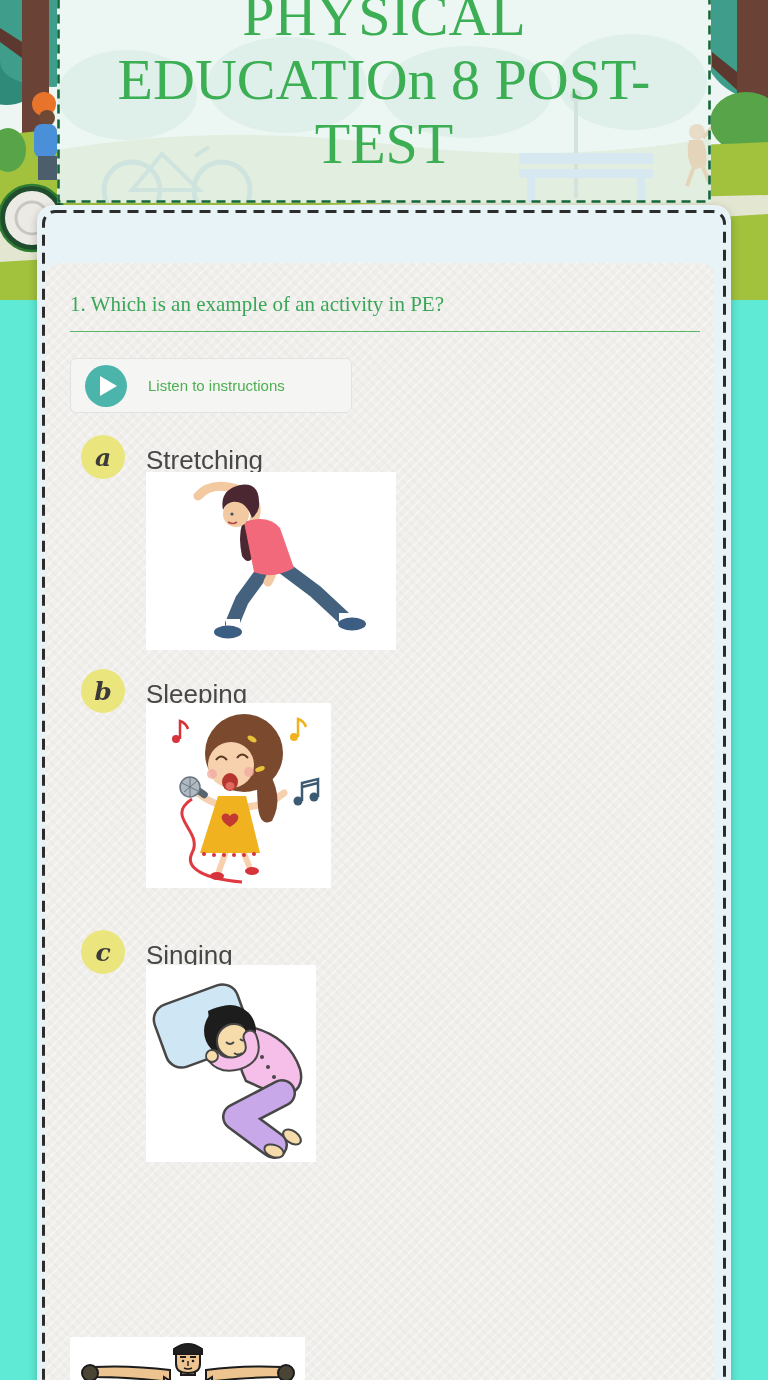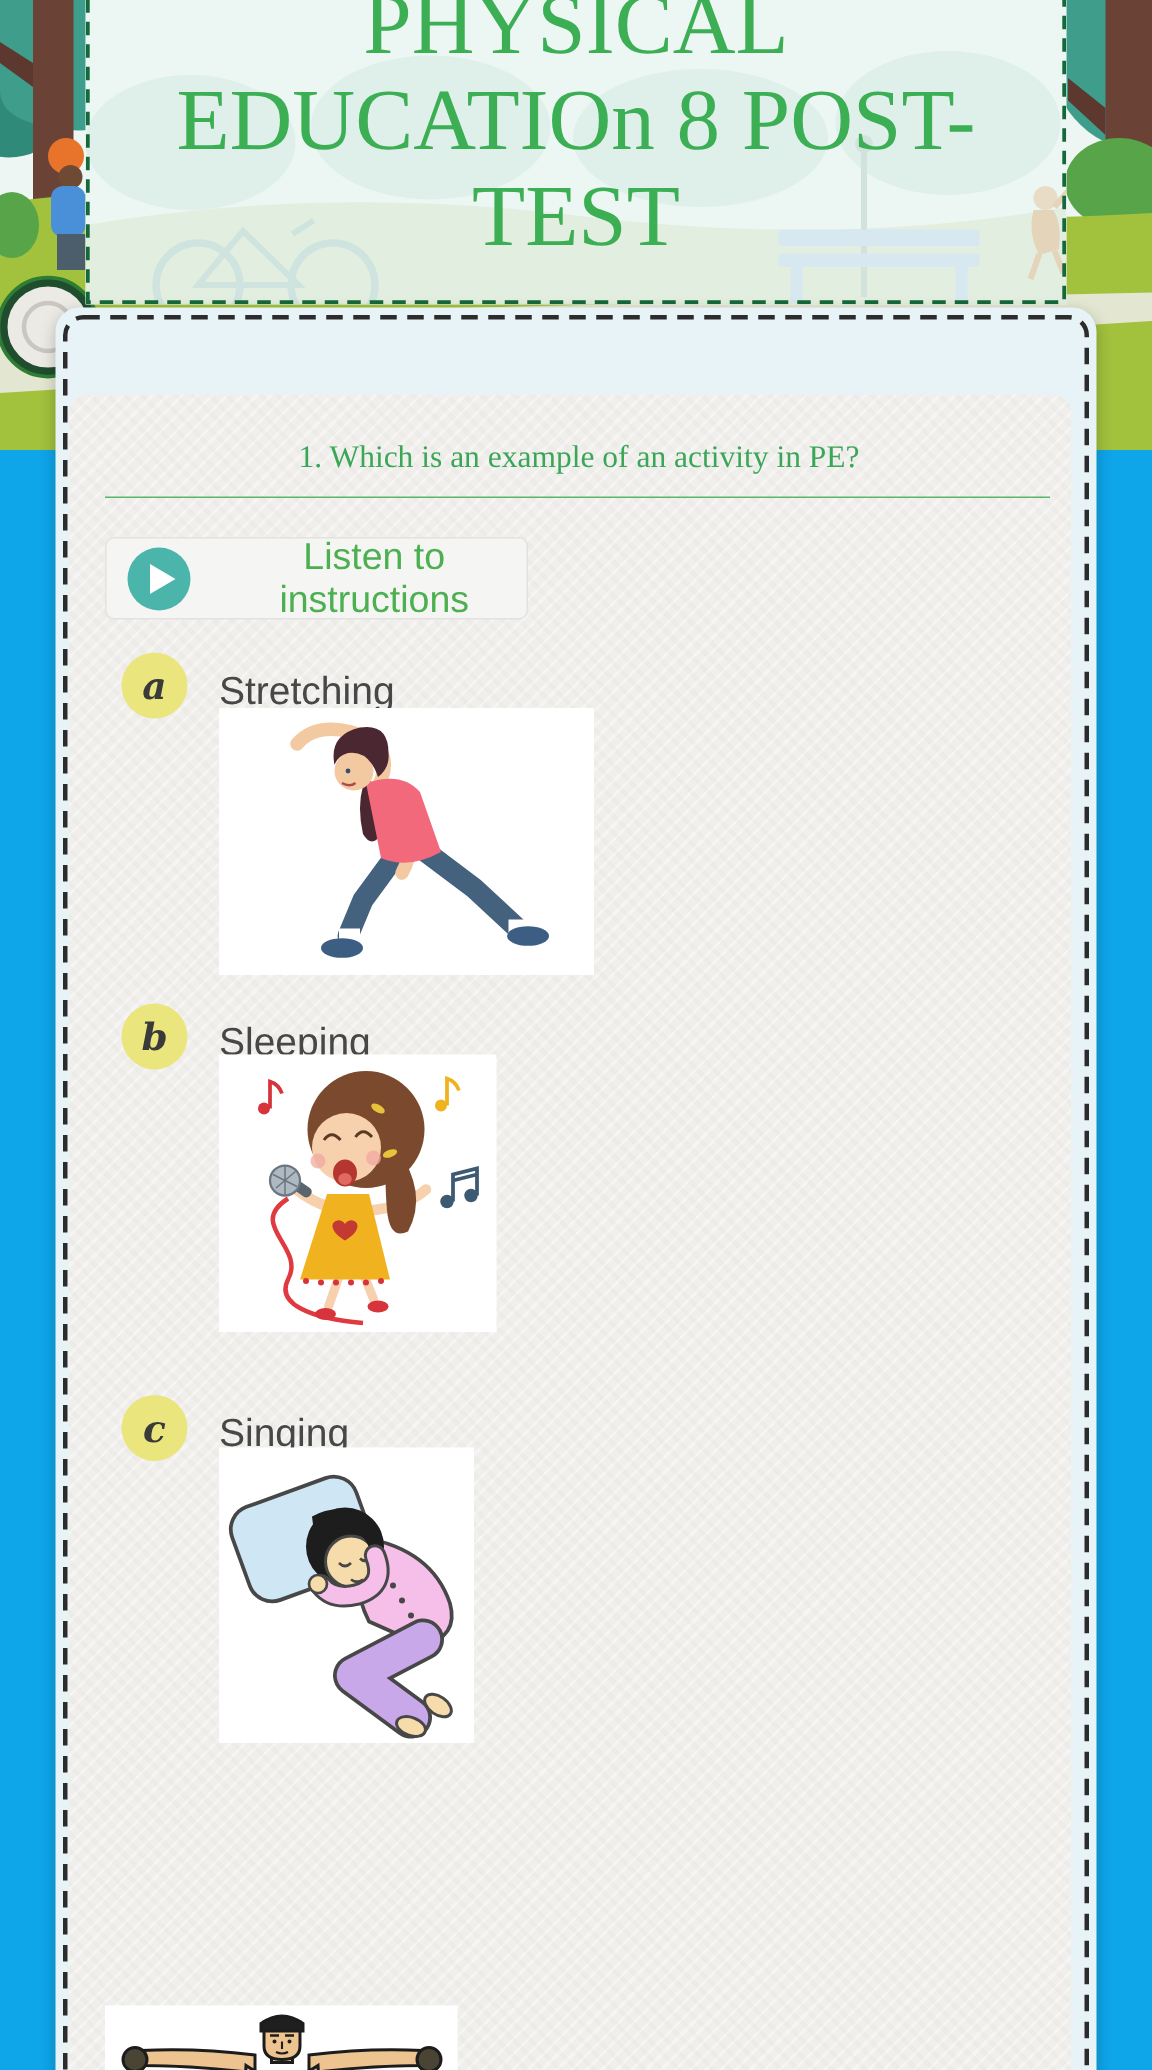--- a/index.html
+++ b/index.html
@@ -1,47 +1,47 @@
 <!DOCTYPE html>
 <html><head>
 <meta charset="utf-8">
 <style>
   html,body{margin:0;padding:0;overflow:hidden;background:#a8c23f;}
   #screen{position:relative;width:768px;height:1380px;overflow:hidden;
-          background:#0ea5e9;font-family:"Liberation Sans",sans-serif;}
+          background:#5eead4;font-family:"Liberation Sans",sans-serif;}
   
   .scene{position:absolute;left:0;top:0;}
   
   .header-box{position:absolute;left:57px;top:-60px;width:654px;height:263px;
               background:#ecf6f2;overflow:hidden;}
   .header-border{position:absolute;left:0;top:0;pointer-events:none;}
   .wtitle{position:absolute;left:0;top:44px;width:654px;text-align:center;
           font-family:"Liberation Serif",serif;font-size:58px;line-height:64px;
           color:#3cae54;font-weight:normal;letter-spacing:0px;}
   
   .card{position:absolute;left:37px;top:205px;width:694px;height:1200px;
         background:#e7f3f7;border-radius:16px;box-shadow:0 3px 10px rgba(0,0,0,.22);}
   .card-border{position:absolute;left:5px;top:5px;pointer-events:none;}
   .qblock{position:absolute;left:9px;top:58px;width:668px;height:1142px;
           border-radius:12px 12px 0 0;background-color:#f0efec;
           background-image:
             repeating-linear-gradient(45deg, rgba(0,0,0,.014) 0 3px, transparent 3px 8px),
             repeating-linear-gradient(-45deg, rgba(255,255,255,.4) 0 2px, transparent 2px 7px);}
   .qtitle{position:absolute;margin:0;font-family:"Liberation Serif",serif;
-          font-weight:normal;font-size:21px;line-height:26px;color:#3aa657;text-align:center;}
+          font-weight:normal;font-size:21px;line-height:26px;color:#3aa657;}
   .q1t{left:24px;top:28px;width:632px;}
   .q2t{left:24px;top:1008px;width:625px;}
   .qrule{position:absolute;left:24px;top:68px;width:630px;height:1px;background:#58b768;}
   
   .listen{position:absolute;left:24px;top:95px;width:282px;height:55px;
           background:#f5f5f3;border:1px solid #e2e2e0;border-radius:6px;
           display:flex;align-items:center;cursor:pointer;padding:0;}
   .playc{width:42px;height:42px;border-radius:50%;background:#4cb5ab;margin-left:14px;
          display:flex;align-items:center;justify-content:center;flex:0 0 auto;}
-  .listen-label{margin-left:21px;font-size:25px;color:#4caf50;text-align:center;}
+  .listen-label{margin-left:21px;font-size:15px;color:#4caf50;text-align:center;}
   
   .opt{position:absolute;left:0;width:668px;}
   .opt-a{top:172px;height:215px;}
   .opt-b{top:406px;height:219px;}
   .opt-c{top:667px;height:232px;}
   .letter{position:absolute;left:35px;top:0;width:44px;height:44px;border-radius:50%;
           background:#eae67d;color:#3a3a3a;display:flex;align-items:center;justify-content:center;
           font-family:"DejaVu Serif",serif;font-style:italic;font-weight:bold;font-size:25px;}
   .olabel{position:absolute;left:100px;top:10px;font-size:26px;color:#474747;}
   .oimg{position:absolute;background:#fff;overflow:hidden;}

